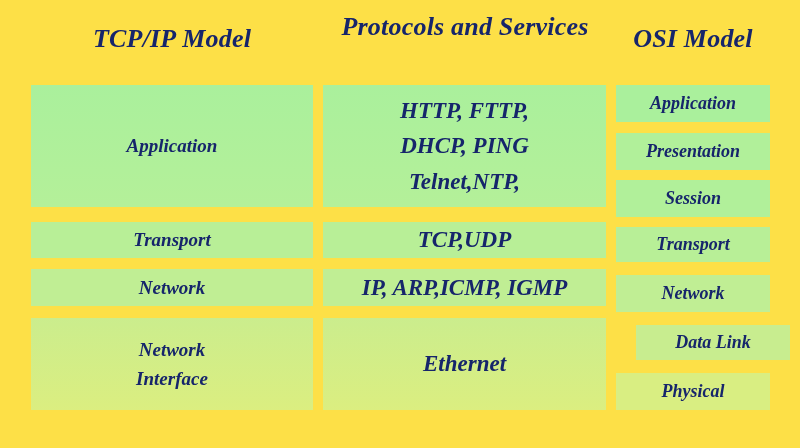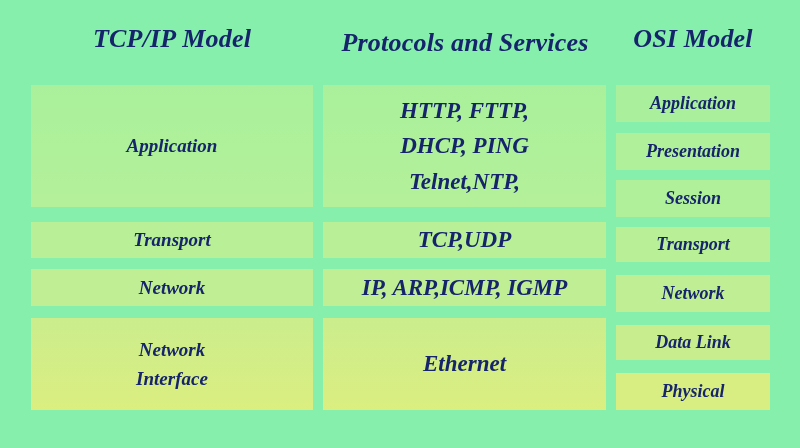--- a/index.html
+++ b/index.html
@@ -10,36 +10,36 @@
   body {
     width: 800px;
     height: 448px;
     overflow: hidden;
     font-family: "Liberation Serif", "DejaVu Serif", serif;
   }
   #diagram {
     position: relative;
     width: 800px;
     height: 448px;
-    background: #86efac;
+    background: #fde047;
   }
 
   
   .col-header {
     position: absolute;
     color: #16256b;
     font-style: italic;
     font-weight: bold;
     font-size: 26px;
     letter-spacing: 0.2px;
     white-space: nowrap;
     text-align: center;
   }
   #hdr-tcpip { left: 31px;  width: 282px; top: 24px; }
-  #hdr-prot  { left: 322px; width: 286px; top: 28px; }
+  #hdr-prot  { left: 322px; width: 286px; top: 12px; }
   #hdr-osi   { left: 616px; width: 154px; top: 24px; }
 
   
   .box {
     position: absolute;
     display: flex;
     flex-direction: column;
     align-items: center;
     justify-content: center;
     color: #16256b;
@@ -64,21 +64,21 @@
   .r-app   { top: 85px;  height: 122px; }
   .r-tran  { top: 222px; height: 36px;  }
   .r-net   { top: 269px; height: 37px;  }
   .r-link  { top: 318px; height: 92px;  }
 
   .o-app   { top: 85px;  height: 37px; }
   .o-pres  { top: 133px; height: 37px; }
   .o-sess  { top: 180px; height: 37px; }
   .o-tran  { top: 227px; height: 35px; }
   .o-net   { top: 275px; height: 37px; }
-  .o-data  { top: 325px; height: 35px; }
+  .o-data  { top: 325px; height: 35px; margin-left: 20px; }
   .o-phys  { top: 373px; height: 37px; }
 
   
   .t1 { background: #aaf09c; }
   .t2 { background: #b1f09a; }
   .t3 { background: #b8ef97; }
   .t4 { background: #c0ee94; }
   .t5 { background: #c8ed8f; }
   .t7 { background: #d9ee82; }
 

